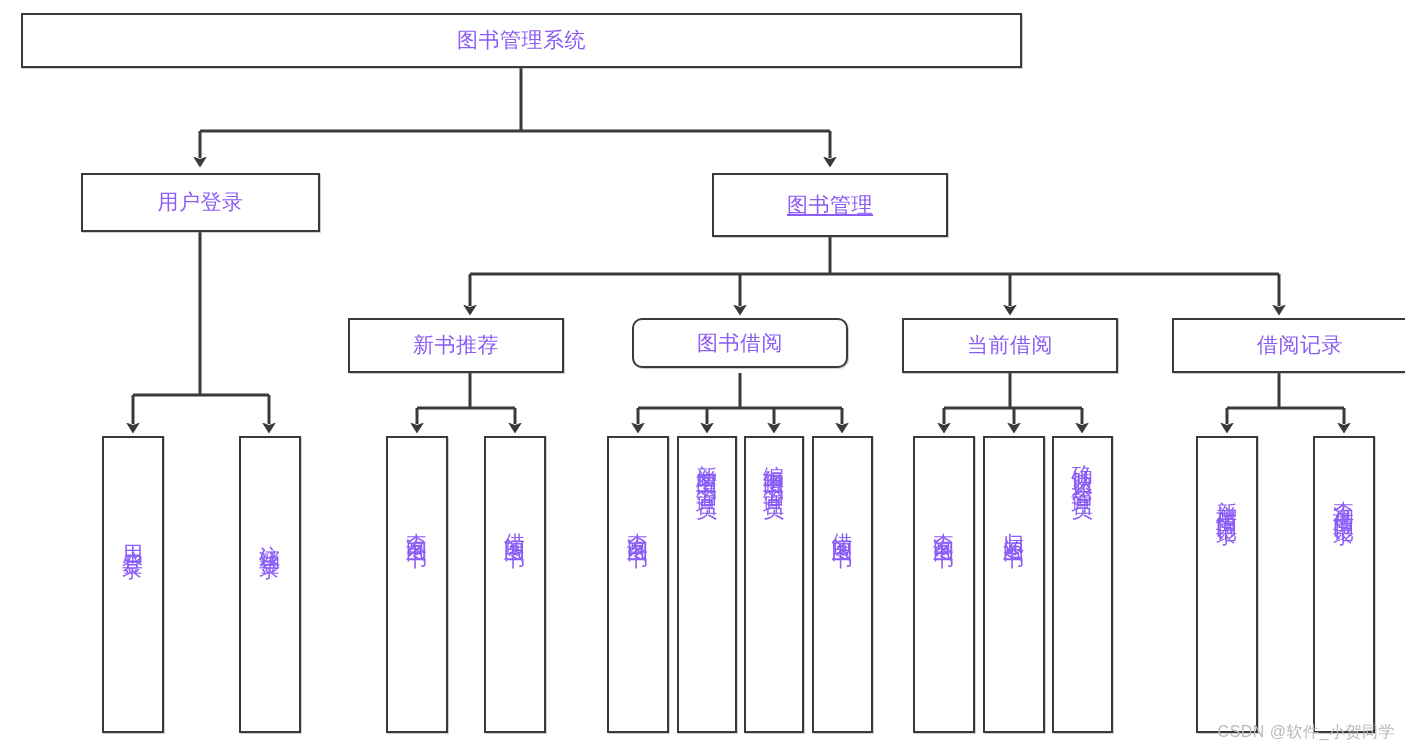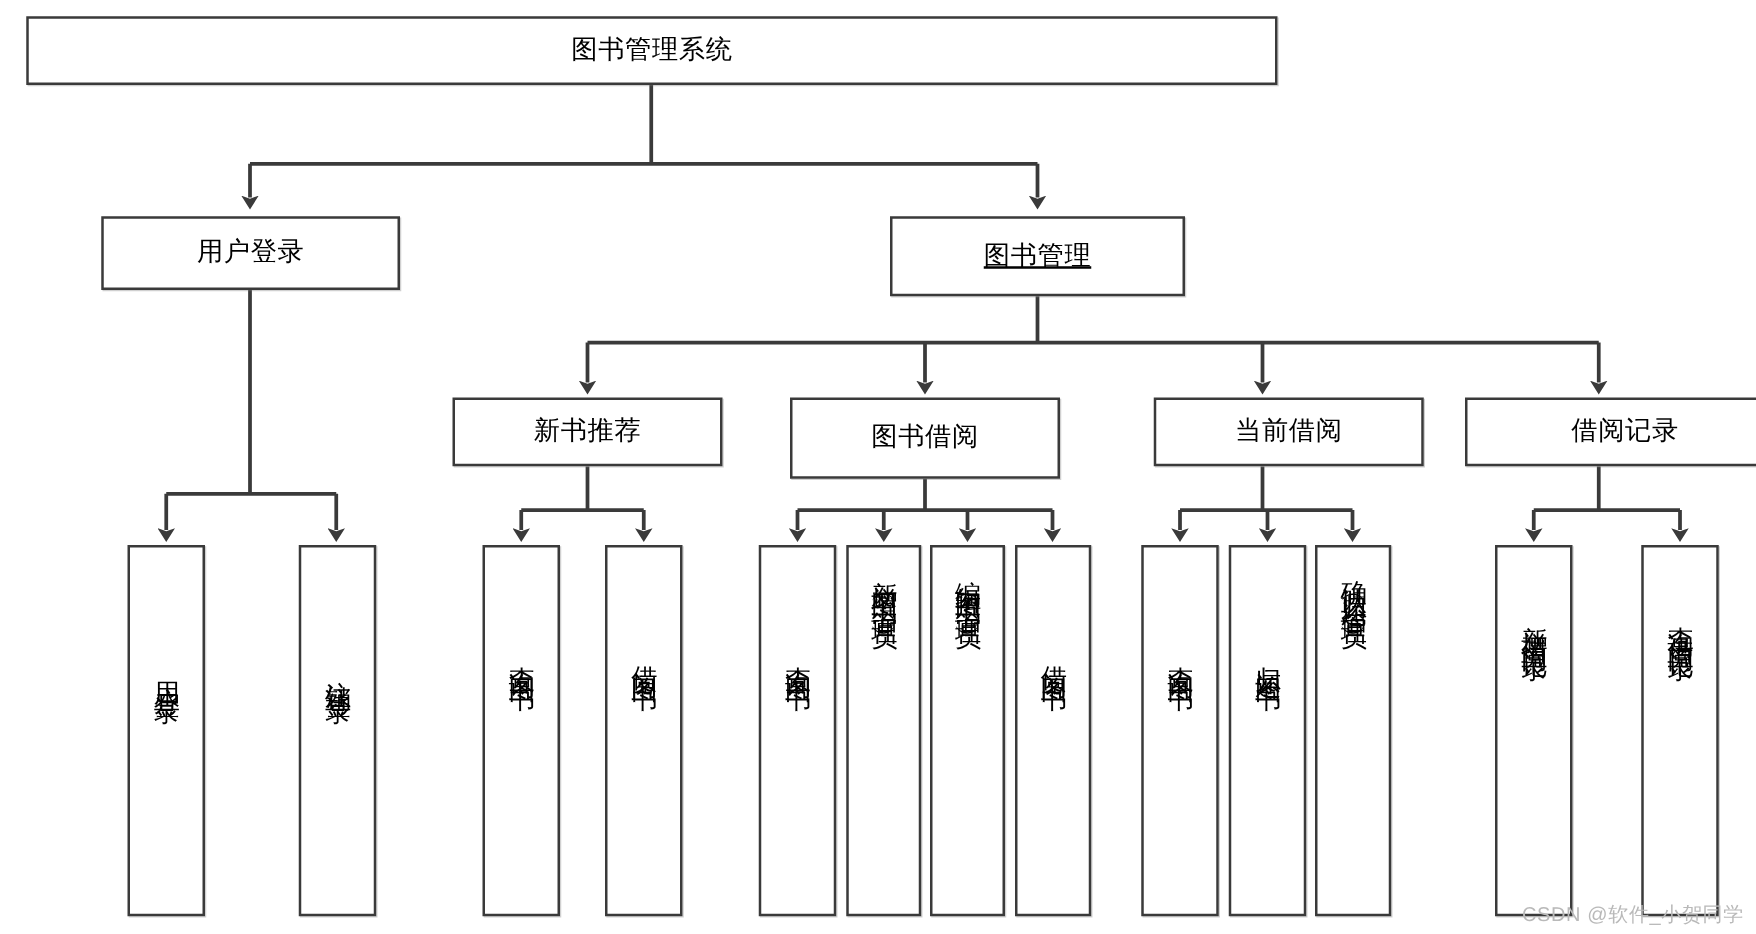--- a/index.html
+++ b/index.html
@@ -26,21 +26,21 @@
     pointer-events: none;
   }
   .node {
     position: absolute;
     box-sizing: border-box;
     border: 2.5px solid #3a3a3a;
     background: #ffffff;
     display: flex;
     align-items: center;
     justify-content: center;
-    color: #000000;
+    color: #8b5cf6;
     box-shadow: 1px 1px 0 rgba(120,120,120,0.35);
   }
   .node .label {
     display: block;
     text-align: center;
     line-height: 1.18;
     letter-spacing: 0.5px;
   }
   .node.horiz .label {
     font-size: 21px;
@@ -130,29 +130,29 @@
   </div>
 
   <div class="node horiz" style="left:81px; top:173px; width:239px; height:59px;">
     <span class="label">用户登录</span>
   </div>
 
   <div class="node horiz" style="left:712px; top:173px; width:236px; height:64px;text-decoration:underline;">
     <span class="label">图书管理</span>
   </div>
 
-  <div class="node horiz" style="left:362px; top:318px; width:216px; height:55px;">
+  <div class="node horiz" style="left:348px; top:318px; width:216px; height:55px;">
     <span class="label">新书推荐</span>
   </div>
 
-  <div class="node horiz" style="left:632px; top:318px; width:216px; height:65px;">
+  <div class="node horiz" style="left:632px; top:318px; width:216px; height:50px;border-radius:10px;">
     <span class="label">图书借阅</span>
   </div>
 
-  <div class="node horiz" style="left:902px; top:318px; width:216px; height:55px;margin-left:21px;">
+  <div class="node horiz" style="left:902px; top:318px; width:216px; height:55px;">
     <span class="label">当前借阅</span>
   </div>
 
   <div class="node horiz" style="left:1172px; top:318px; width:256px; height:55px;">
     <span class="label">借阅记录</span>
   </div>
 
   <div class="node vert" style="left:102px; top:436px; width:62px; height:297px; padding-top:90px;">
     <span class="label">用户登录</span>
   </div>

